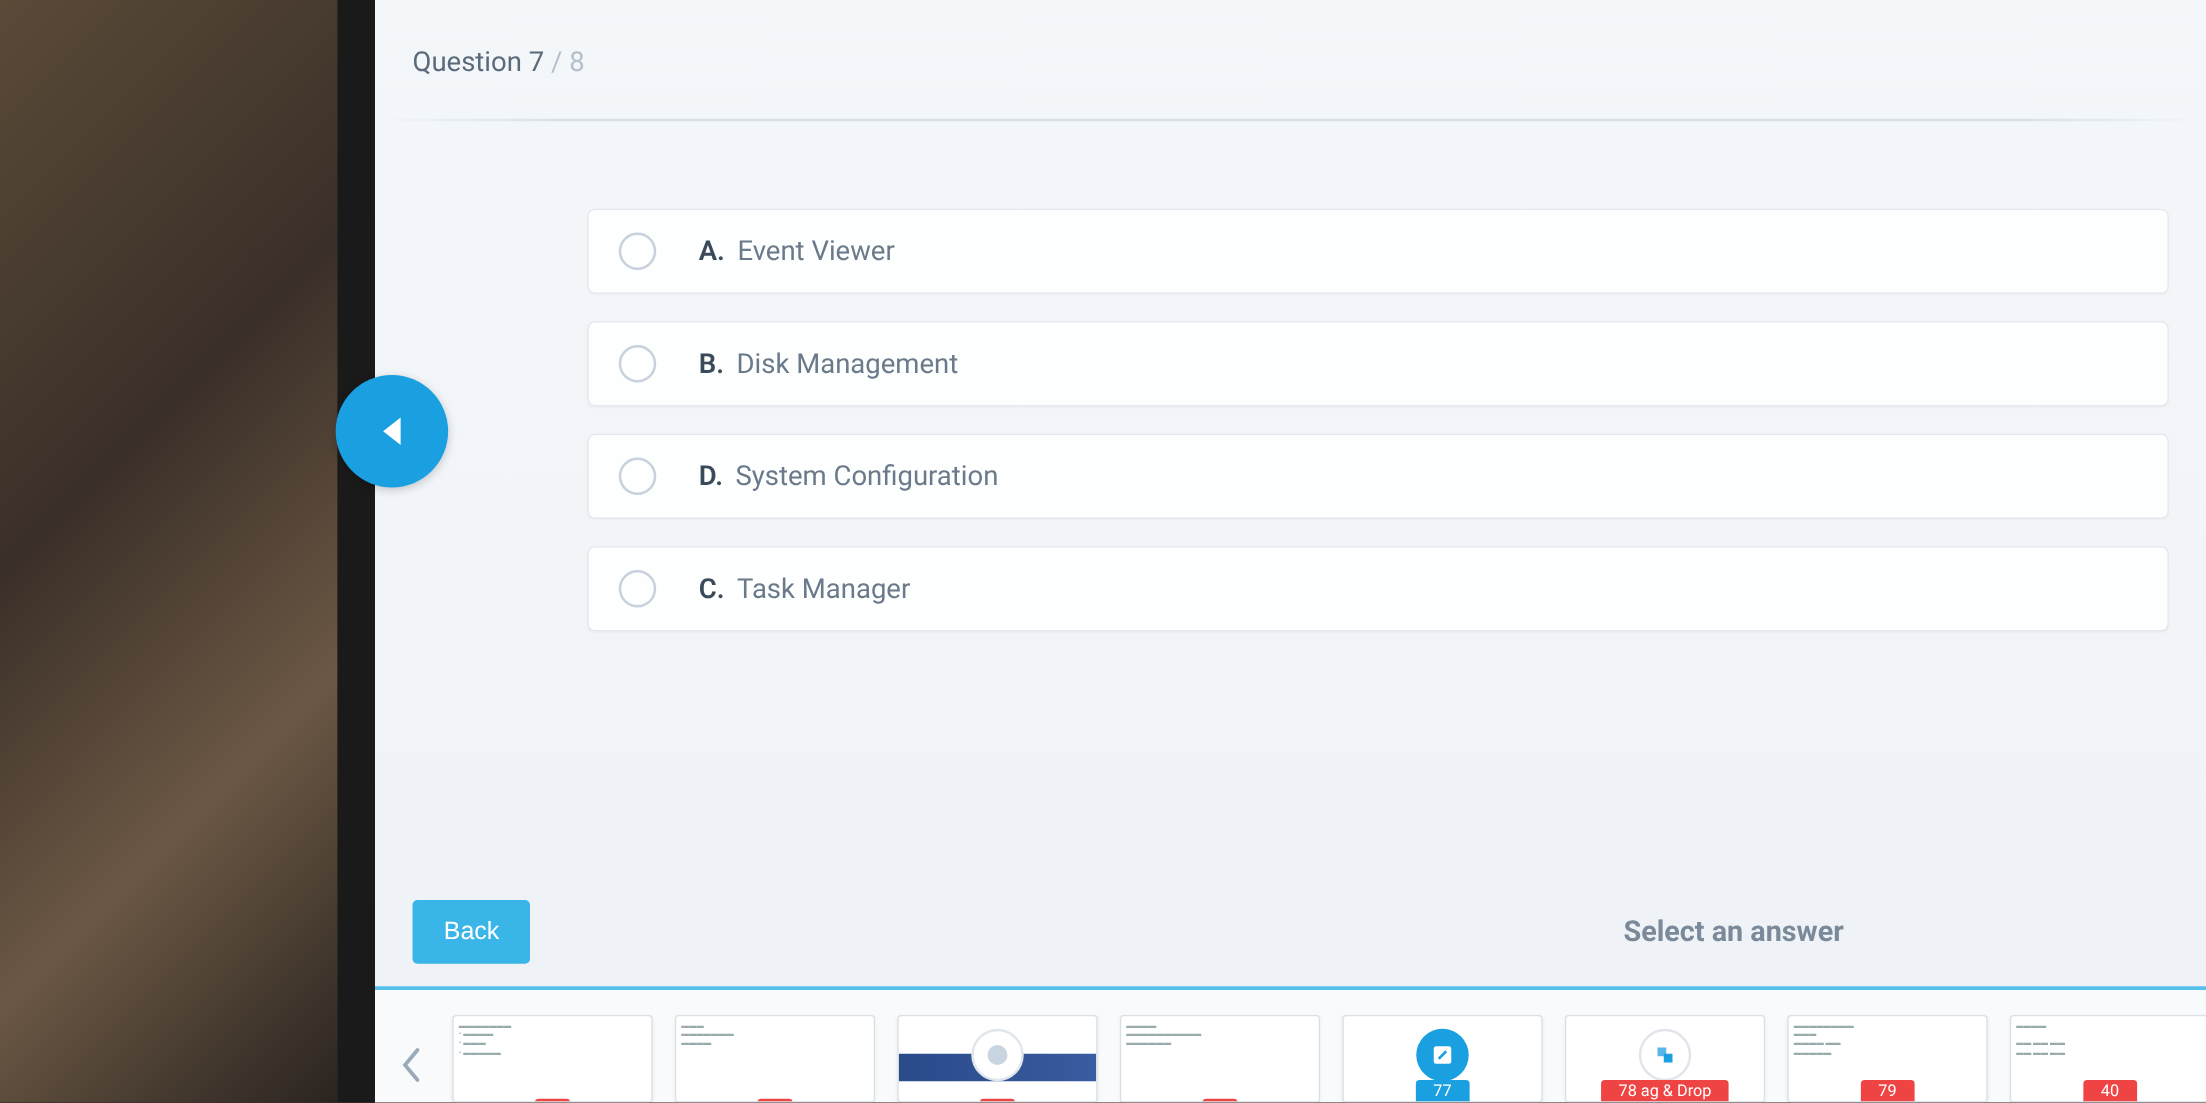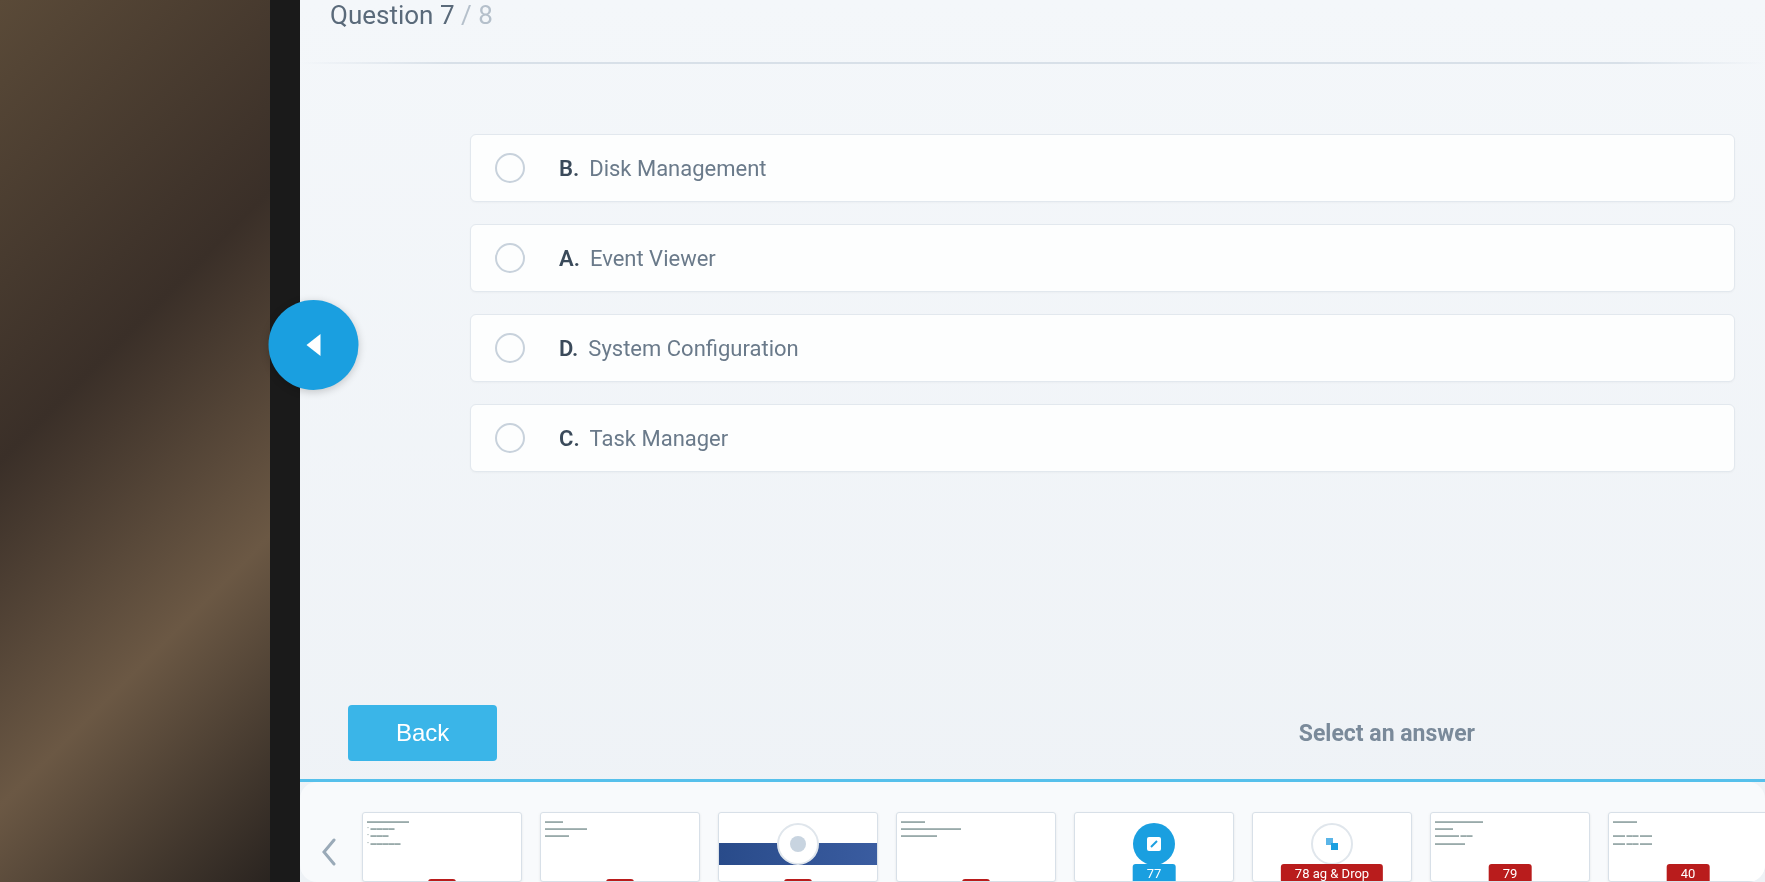--- a/index.html
+++ b/index.html
@@ -28,24 +28,25 @@
     left: 300px; top: 0;
     right: 0; bottom: 0;
     background: linear-gradient(180deg, #f4f7fa 0%, #eef2f6 100%);
     display: flex;
     flex-direction: column;
   }
   .question-header {
     padding: 0 30px 18px 30px;
   }
   .q-num {
-    font-size: 26px;
+    font-size: 22px;
     color: #5a6a7a;
     font-weight: 400;
     margin-bottom: 14px;
+    margin-top: 38px;
   }
   .q-num .muted { color: #b5c0cb; }
   .q-text {
     font-size: 23px;
     line-height: 1.35;
     color: #4a5a6a;
   }
   .divider {
     height: 2px;
     background: linear-gradient(90deg, transparent, #d8e0e8 10%, #d8e0e8 90%, transparent);
@@ -101,43 +102,41 @@
   .footer {
     margin-top: auto;
     padding: 0 30px 18px 30px;
     display: flex;
     align-items: center;
     border-bottom: 3px solid #56c0eb;
   }
   .back-btn {
     background: #3ab5e8;
     color: #fff;
-    font-size: 24px;
+    font-size: 20px;
     border: none;
     border-radius: 4px;
-    padding: 14px 48px;
+    padding: 14px 25px;
     cursor: pointer;
-    margin-left: 18px;
   }
   .select-hint {
     margin-left: auto;
     margin-right: 260px;
     font-size: 23px;
     color: #7a8a9a;
     font-weight: bold;
   }
   .thumbs {
-    height: 100px;
+    height: 90px;
     background: #f8fafc;
     display: flex;
     align-items: flex-end;
     padding: 8px 14px 0 14px;
     gap: 18px;
     overflow: hidden;
-    border-radius: 17px;
   }
   .chev {
     width: 30px; height: 60px;
     display: flex; align-items: center; justify-content: center;
     color: #9aaab8;
     font-size: 28px;
     cursor: pointer;
     flex-shrink: 0;
   }
   .thumb {
@@ -147,21 +146,21 @@
     border-radius: 3px;
     position: relative;
     flex-shrink: 0;
     box-shadow: 0 1px 3px rgba(0,0,0,0.08);
     overflow: hidden;
   }
   .thumb .badge {
     position: absolute;
     bottom: -2px; left: 50%;
     transform: translateX(-50%);
-    background: #b91c1c;
+    background: #ef4444;
     color: #fff;
     font-size: 13px;
     padding: 2px 14px;
     border-radius: 3px 3px 0 0;
     white-space: nowrap;
   }
   .thumb.active .badge { background: #1a9fe0; }
   .thumb .tiny {
     font-size: 6px;
     color: #9aa;
@@ -196,29 +195,29 @@
       <span>Question </span><span>7</span><span class="muted"> / </span><span class="muted">8</span>
     </div>
   </div>
 
   <div class="divider"></div>
 
   <div class="answers">
     <div class="answer">
       <span class="radio"></span>
       <span>
-        <span class="ans-letter">B.</span>
-        <span class="ans-text">Disk Management</span>
+        <span class="ans-letter">A.</span>
+        <span class="ans-text">Event Viewer</span>
       </span>
     </div>
     <div class="answer">
       <span class="radio"></span>
       <span>
-        <span class="ans-letter">A.</span>
-        <span class="ans-text">Event Viewer</span>
+        <span class="ans-letter">B.</span>
+        <span class="ans-text">Disk Management</span>
       </span>
     </div>
     <div class="answer">
       <span class="radio"></span>
       <span>
         <span class="ans-letter">D.</span>
         <span class="ans-text">System Configuration</span>
       </span>
     </div>
     <div class="answer">

